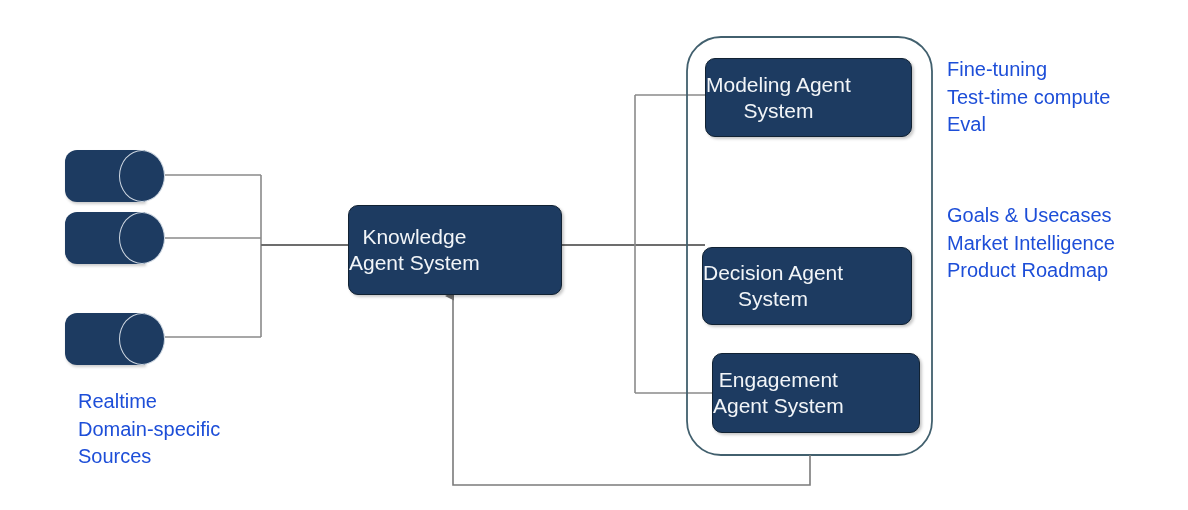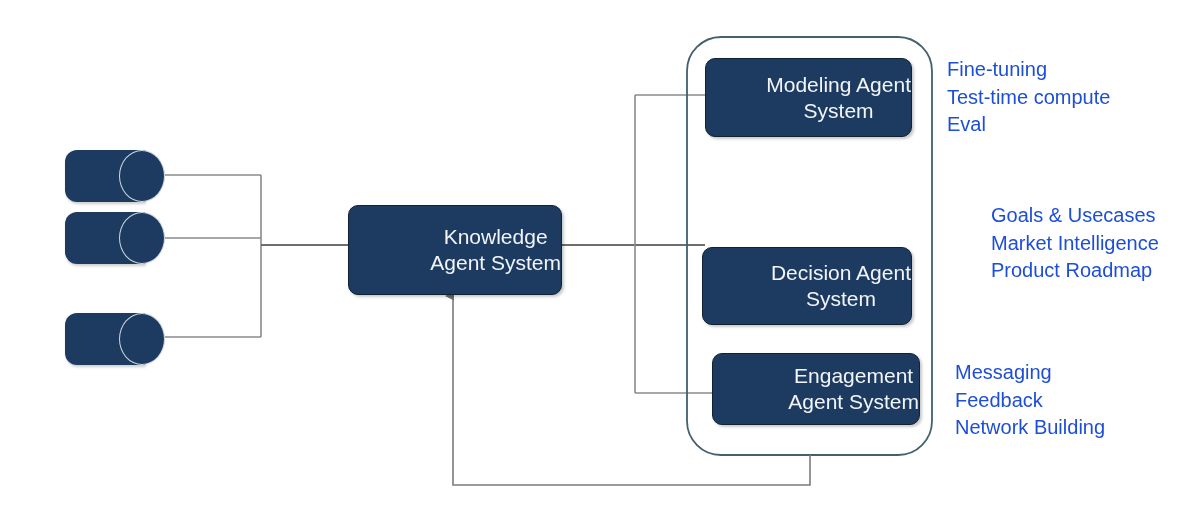--- a/index.html
+++ b/index.html
@@ -4,45 +4,45 @@
 <style>
   html,body{margin:0;padding:0;background:#ffffff;}
   body{width:1188px;height:510px;overflow:hidden;
        font-family:"Liberation Sans","DejaVu Sans",sans-serif;}
   #canvas{position:relative;width:1188px;height:510px;background:#fff;}
   svg#wires{position:absolute;left:0;top:0;width:1188px;height:510px;}
 
   .node{position:absolute;box-sizing:border-box;
         background:#1d3b61;border:1px solid #123;border-radius:10px;
         box-shadow:2px 2px 3px rgba(0,0,0,0.22);
-        display:flex;align-items:center;justify-content:flex-end;
+        display:flex;align-items:center;justify-content:flex-start;
         text-align:center;color:#f2f5f8;line-height:1.22;}
   .node span{display:block;white-space:pre-line;}
 
   .n-knowledge{left:348px;top:205px;width:214px;height:90px;font-size:21px;}
   .n-modeling {left:705px;top:58px; width:207px;height:79px;font-size:21px;}
   .n-decision {left:702px;top:206px;width:210px;height:78px;font-size:21px;margin-top:41px;}
-  .n-engage   {left:712px;top:353px;width:208px;height:72px;font-size:21px;}
+  .n-engage   {left:712px;top:353px;width:208px;height:80px;font-size:21px;}
 
   .cyl{position:absolute;width:100px;height:52px;}
   .cyl .body{position:absolute;left:0;top:0;width:80px;height:52px;
              background:#1d3b61;border-radius:12px 0 0 12px;
              box-shadow:1px 2px 3px rgba(0,0,0,0.20);}
   .cyl .cap{position:absolute;left:54px;top:0;width:46px;height:52px;
             background:#1d3b61;border:1px solid #cfd8e2;border-radius:50%;
             box-sizing:border-box;}
   .cyl1{left:65px;top:150px;}
   .cyl2{left:65px;top:212px;}
   .cyl3{left:65px;top:313px;}
 
   .caption{position:absolute;color:#1d4ed8;font-size:20px;line-height:1.38;
            white-space:pre-line;}
   .cap-sources{left:78px;top:388px;}
   .cap-model  {left:947px;top:56px;}
-  .cap-decide {left:947px;top:202px;margin-left:44px;}
+  .cap-decide {left:947px;top:202px;}
   .cap-engage {left:955px;top:359px;}
 </style>
 </head>
 <body>
 
 <div id="canvas">
 
   <svg id="wires" viewBox="0 0 1188 510" xmlns="http://www.w3.org/2000/svg">
     <defs>
       <marker id="arrowUp" markerWidth="9" markerHeight="9" refX="4.5" refY="8" orient="auto-start-reverse" markerUnits="userSpaceOnUse">
@@ -86,20 +86,23 @@
   </div>
   <div class="cyl cyl2">
     <div class="body"></div>
     <div class="cap"></div>
   </div>
   <div class="cyl cyl3">
     <div class="body"></div>
     <div class="cap"></div>
   </div>
 
+  <div class="caption cap-sources">Realtime
+Domain-specific
+Sources</div>
 
   <div class="node n-knowledge">
     <span>Knowledge
 Agent System</span>
   </div>
 
   <div class="node n-modeling">
     <span>Modeling Agent
 System</span>
   </div>
@@ -113,17 +116,14 @@
     <span>Engagement
 Agent System</span>
   </div>
 
   <div class="caption cap-model">Fine-tuning
 Test-time compute
 Eval</div>
   <div class="caption cap-decide">Goals &amp; Usecases
 Market Intelligence
 Product Roadmap</div>
-  <div class="caption cap-engage">Messaging
-Feedback
-Network Building</div>
 
 </div>
 
 </body></html>

